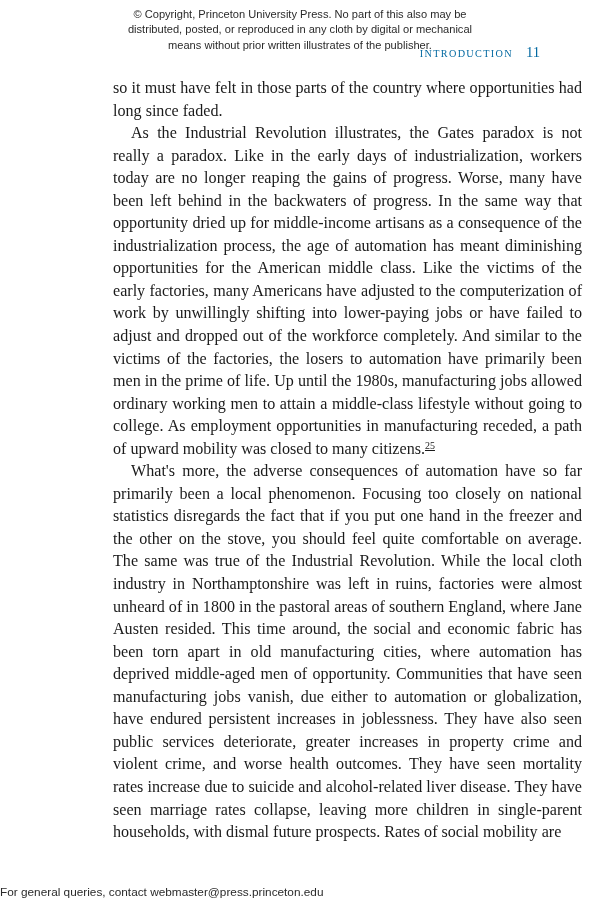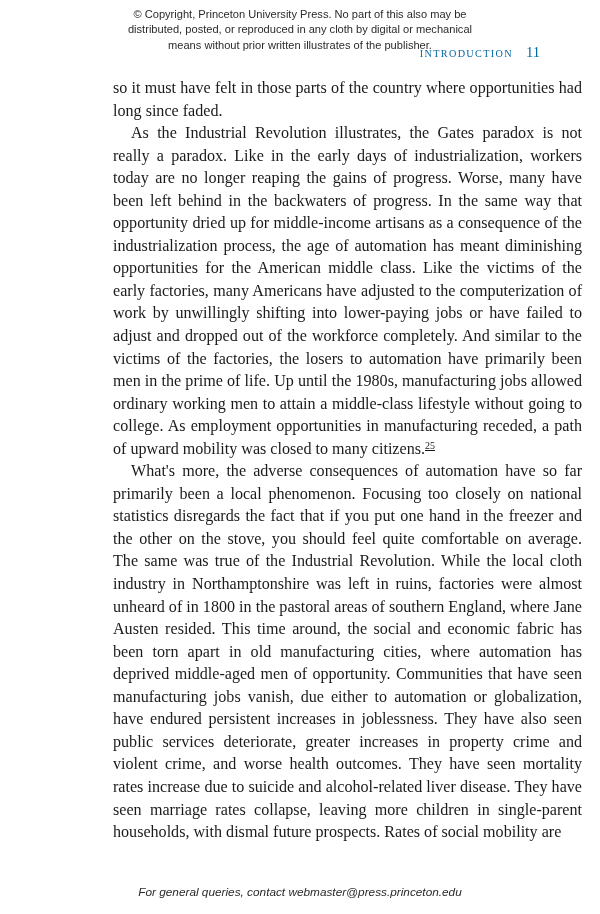--- a/index.html
+++ b/index.html
@@ -85,25 +85,23 @@
     line-height: 0;
     text-decoration: underline;
   }
 
   
   .footer-note {
     position: absolute;
     left: 0;
     right: 0;
     top: 885px;
-    text-align: center;
     font-family: "Liberation Sans", sans-serif;
     font-size: 11.8px;
     color: #2a2a2a;
-    font-style: italic;
   }
 </style>
 </head>
 <body>
 
 <div class="page">
 
   <div class="copyright-notice">
     <div>© Copyright, Princeton University Press. No part of this also may be</div>
     <div>distributed, posted, or reproduced in any cloth by digital or mechanical</div>

